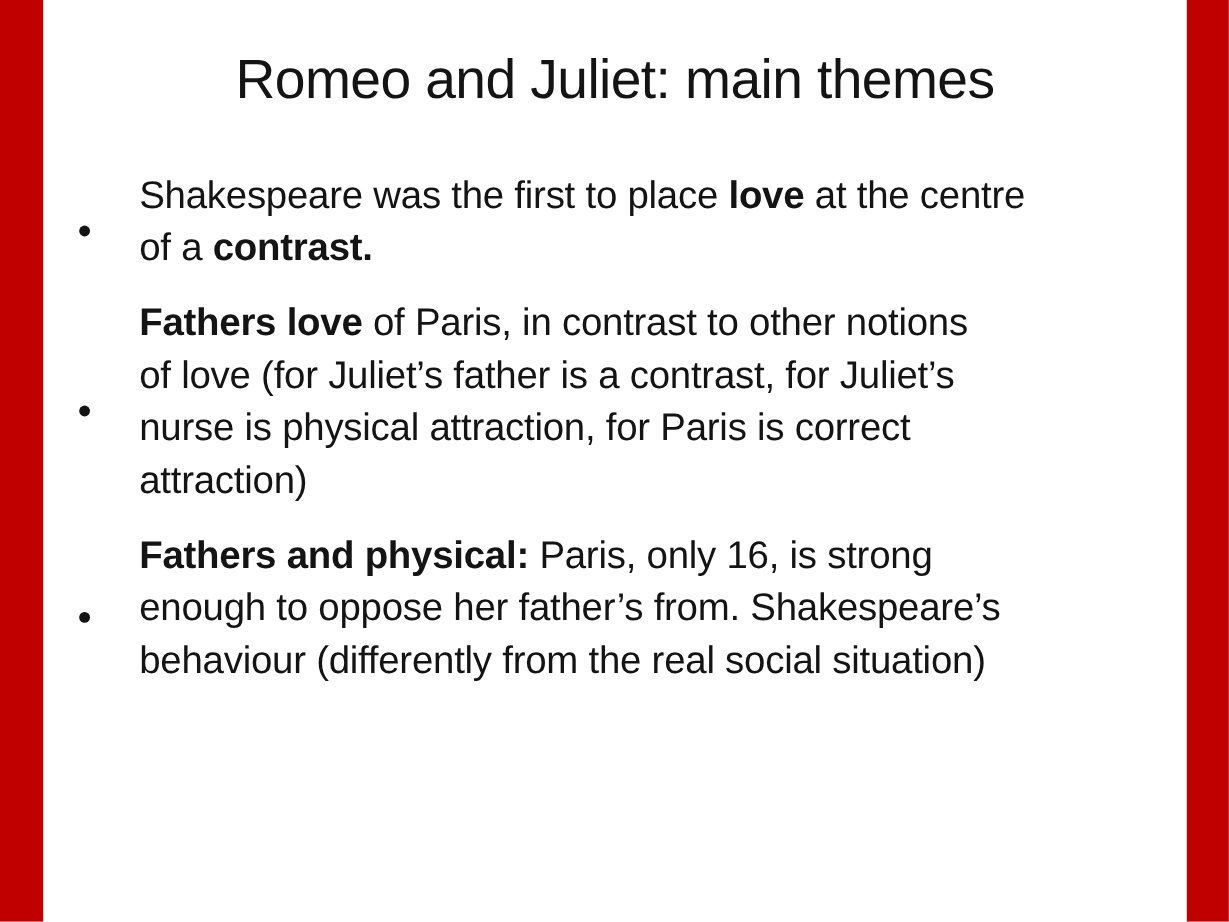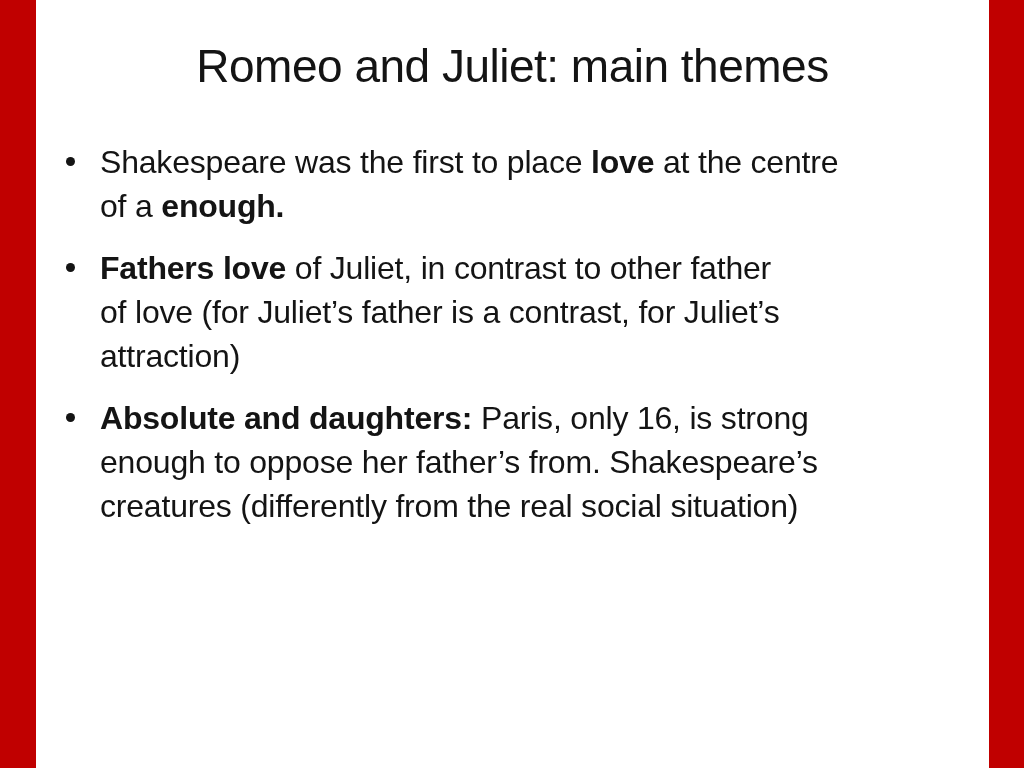--- a/index.html
+++ b/index.html
@@ -43,22 +43,23 @@
     text-align: center;
     letter-spacing: -0.5px;
   }
   ul.bullets {
     list-style: none;
     margin: 46px 0 0 0;
     padding: 0;
   }
   ul.bullets > li {
     display: flex;
-    align-items: flex-start;
+    align-items: center;
     margin: 0 0 18px 30px;
+    gap: 16px;
   }
   .dot {
     flex: 0 0 auto;
     width: 9px;
     height: 9px;
     border-radius: 50%;
     background: var(--text, #141414);
     margin-top: 17px;
   }
   .btext {
@@ -79,37 +80,38 @@
 
   <div class="content">
     <h1 class="slide-title">Romeo and Juliet: main themes</h1>
 
     <ul class="bullets">
 
       <li>
         <span class="dot"></span>
         <div class="btext">
           <div class="line"><span>Shakespeare was the first to place </span><span class="b">love</span><span> at the centre</span></div>
-          <div class="line"><span>of a </span><span class="b">enough.</span></div>
+          <div class="line"><span>of a </span><span class="b">contrast.</span></div>
         </div>
       </li>
 
       <li>
         <span class="dot"></span>
         <div class="btext">
-          <div class="line"><span class="b">Fathers love</span><span> of Juliet, in contrast to other father</span></div>
+          <div class="line"><span class="b">Fathers love</span><span> of Paris, in contrast to other notions</span></div>
           <div class="line"><span>of love (for Juliet’s father is a contrast, for Juliet’s</span></div>
+          <div class="line"><span>nurse is physical attraction, for Paris is correct</span></div>
           <div class="line"><span>attraction)</span></div>
         </div>
       </li>
 
       <li>
         <span class="dot"></span>
         <div class="btext">
-          <div class="line"><span class="b">Absolute and daughters:</span><span> Paris, only 16, is strong</span></div>
+          <div class="line"><span class="b">Fathers and physical:</span><span> Paris, only 16, is strong</span></div>
           <div class="line"><span>enough to oppose her father’s from. Shakespeare’s</span></div>
-          <div class="line"><span>creatures (differently from the real social situation)</span></div>
+          <div class="line"><span>behaviour (differently from the real social situation)</span></div>
         </div>
       </li>
 
     </ul>
   </div>
 </div>
 
 </body></html>

